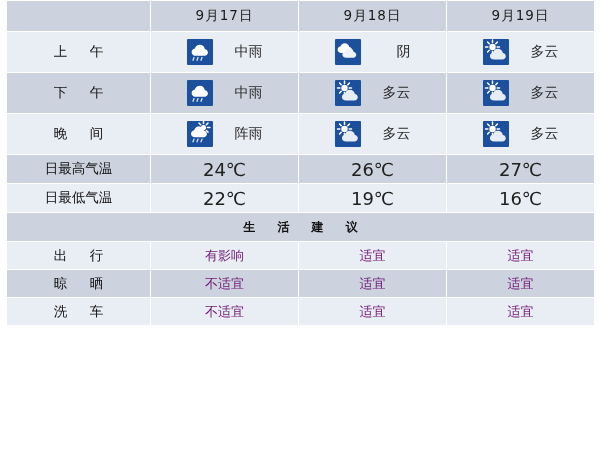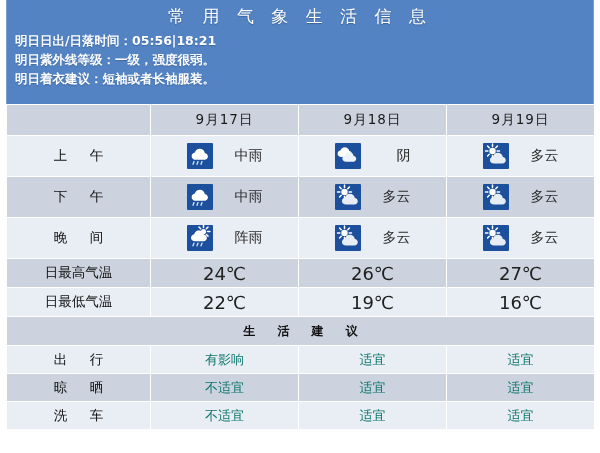--- a/index.html
+++ b/index.html
@@ -115,46 +115,38 @@
     gap: 16px;
   }
   .wx-text {
     font-size: 14px;
     color: #2a2a2a;
     min-width: 34px;
     text-align: right;
   }
 
   .temp-val { font-size: 18px; color: #202020; }
-  .advice-val { font-size: 13px; color: #0f766e; }
+  .advice-val { font-size: 13px; color: #701a75; }
 
   
   .wx-icon {
     width: 26px;
     height: 26px;
     background: #1c4f9c;
     border-radius: 1px;
     display: inline-block;
     flex: 0 0 auto;
   }
   .wx-icon svg { display: block; }
 </style>
 </head>
 <body>
 
 <div class="page">
 
-  <div class="header">
-    <div class="header-title">常 用 气 象 生 活 信 息</div>
-    <div class="header-lines">
-      <div class="hline">明日日出/日落时间：05:56|18:21</div>
-      <div class="hline">明日紫外线等级：一级，强度很弱。</div>
-      <div class="hline">明日着衣建议：短袖或者长袖服装。</div>
-    </div>
-  </div>
 
   <table class="wx-table">
     <colgroup>
       <col class="col-label">
         <col class="col-day">
         <col class="col-day">
         <col class="col-day">
     </colgroup>
     <tbody>
 

